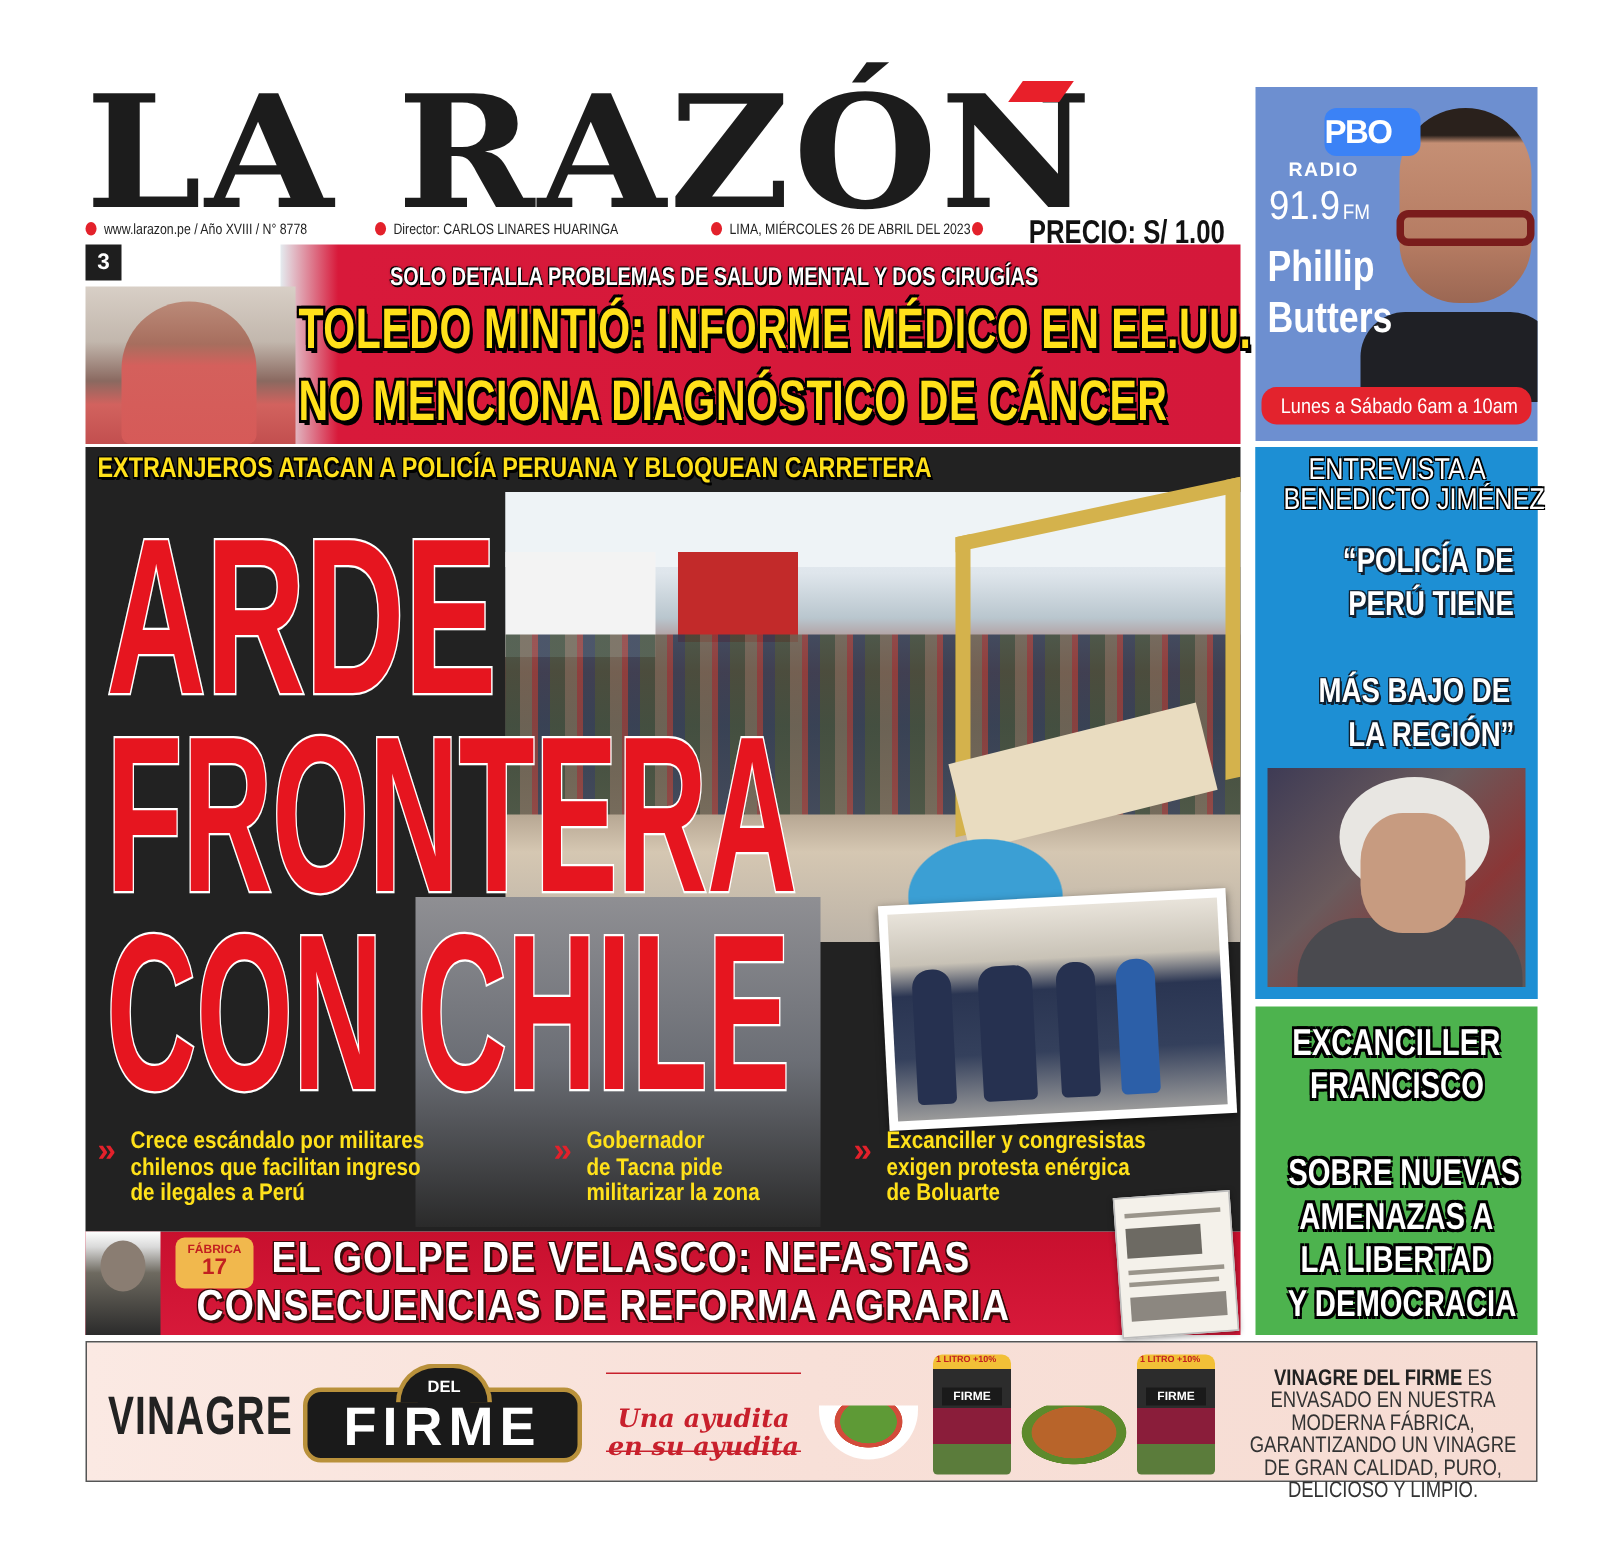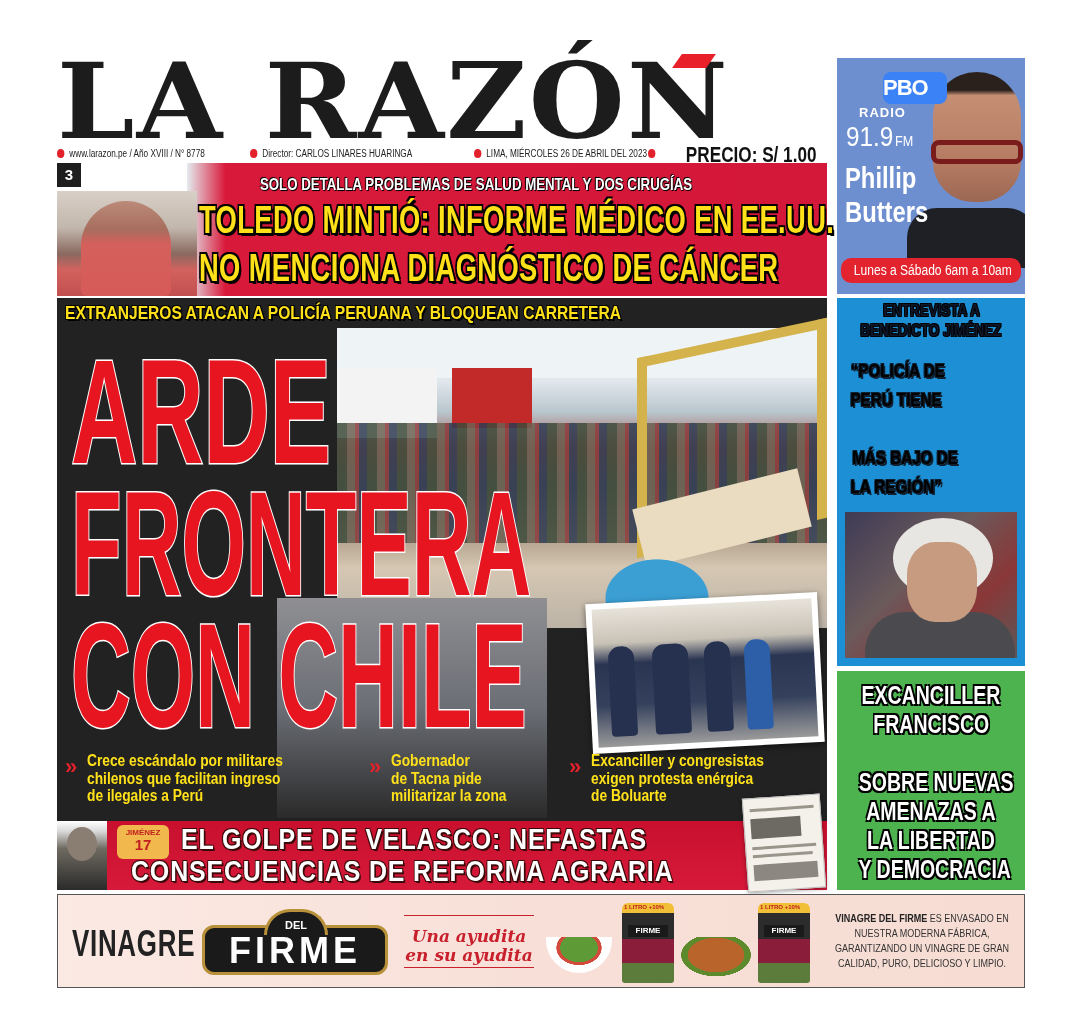--- a/index.html
+++ b/index.html
@@ -67,47 +67,47 @@
   #radio-fm { font-size: 14px; margin-left: 2px; }
   .host { position: absolute; left: 8px; color: #fff; font-weight: bold; font-size: 29px; transform: scaleX(0.82); transform-origin: left top; white-space: nowrap; }
   #host-photo { position: absolute; left: 90px; top: 0; width: 100px; height: 200px; }
   #host-head { position: absolute; left: 6px; top: 14px; width: 88px; height: 130px; border-radius: 44px 44px 40px 40px; background: linear-gradient(180deg,#2a211c 0%, #2a211c 14%, #c58f74 18%, #b57b62 70%, #9b6753 100%); }
   #host-glasses { position: absolute; left: 4px; top: 82px; width: 92px; height: 24px; border: 5px solid #7a1c1c; border-radius: 8px; }
   #host-suit { position: absolute; left: -20px; top: 150px; width: 130px; height: 60px; background: #1f2025; border-radius: 30px 30px 0 0; }
   #radio-sched { position: absolute; left: 4px; top: 200px; width: 180px; height: 25px; background: #e3232d; border-radius: 10px; color: #fff; font-size: 14px; text-align: center; line-height: 25px; white-space: nowrap; }
   #radio-sched span { display: inline-block; transform: scaleX(0.86); }
 
   #interview { position: absolute; left: 837px; top: 298px; width: 188px; height: 368px; background: #1d8fd4; border: 2px solid #1d8fd4; }
-  .iv-kicker { position: absolute; left: 0; width: 184px; text-align: center; font-size: 16px; font-weight: bold; color: #0f172a; text-shadow: 1px 1px 0 #000, -1px -1px 0 #000, 1px -1px 0 #000, -1px 1px 0 #000; white-space: nowrap; }
+  .iv-kicker { position: absolute; left: 0; width: 184px; text-align: center; font-size: 20px; font-weight: normal; color: #ffffff; text-shadow: 1px 1px 0 #000, -1px -1px 0 #000, 1px -1px 0 #000, -1px 1px 0 #000; white-space: nowrap; }
   .iv-kicker span { display: inline-block; transform: scaleX(0.84); }
-  .iv-quote { position: absolute; left: 0; width: 184px; text-align: left; font-size: 19px; font-weight: 900; color: #000000; text-shadow: 2px 2px 0 #102030, -1px -1px 0 #102030, 1px -1px 0 #102030, -1px 1px 0 #102030; white-space: nowrap; }
+  .iv-quote { position: absolute; left: 0; width: 184px; text-align: right; font-size: 23px; font-weight: 900; color: #ffffff; text-shadow: 2px 2px 0 #102030, -1px -1px 0 #102030, 1px -1px 0 #102030, -1px 1px 0 #102030; white-space: nowrap; }
   .iv-quote span { display: inline-block; transform: scaleX(0.8); }
   #iv-photo { position: absolute; left: 6px; top: 212px; width: 172px; height: 146px; background: linear-gradient(135deg,#3e3b55 0%, #6a5a5c 40%, #8a3737 70%, #5c5757 100%); overflow: hidden; }
   #iv-hair { position: absolute; left: 48px; top: 6px; width: 100px; height: 80px; border-radius: 50%; background: #e8e6e2; }
   #iv-face { position: absolute; left: 62px; top: 30px; width: 70px; height: 80px; border-radius: 40%; background: #c79b80; }
   #iv-body { position: absolute; left: 20px; top: 100px; width: 150px; height: 60px; border-radius: 40px 40px 0 0; background: #4a4a4f; }
 
   #tudela { position: absolute; left: 837px; top: 671px; width: 188px; height: 219px; background: #4db34e; }
   .td-line { position: absolute; left: 0; width: 188px; text-align: center; font-size: 25px; font-weight: 900; color: #fff; text-shadow: 2px 2px 0 #000, -2px -2px 0 #000, 2px -2px 0 #000, -2px 2px 0 #000; white-space: nowrap; }
   .td-line span { display: inline-block; transform: scaleX(0.78); }
 
   
   #bottom-ad { position: absolute; left: 57px; top: 894px; width: 968px; height: 94px; background: linear-gradient(90deg,#fbe9e3 0%, #f8e0d8 50%, #f6dcd3 100%); border: 1px solid #555; }
   #ad-vinagre { position: absolute; left: 14px; top: 28px; font-size: 36px; font-weight: bold; color: #222; transform: scaleX(0.72); transform-origin: left top; letter-spacing: 1px; }
   #ad-logo { position: absolute; left: 144px; top: 30px; width: 186px; height: 50px; background: #1a1a1a; border-radius: 12px; border: 3px solid #b9913b; }
   #ad-logo-top { position: absolute; left: 206px; top: 14px; width: 64px; height: 26px; background: #1a1a1a; border-radius: 30px 30px 0 0; border: 3px solid #b9913b; border-bottom: none; color: #fff; font-size: 11px; font-weight: bold; text-align: center; line-height: 26px; }
   #ad-logo-text { position: absolute; left: 0; top: 2px; width: 180px; text-align: center; font-size: 36px; font-weight: bold; color: #fff; letter-spacing: 4px; }
-  #ad-slogan { position: absolute; left: 346px; top: 32px; width: 130px; color: #c8202c; font-family: "DejaVu Serif", serif; font-style: italic; font-weight: bold; font-size: 17px; line-height: 19px; text-align: center; }
+  #ad-slogan { position: absolute; left: 346px; top: 42px; width: 130px; color: #c8202c; font-family: "DejaVu Serif", serif; font-style: italic; font-weight: bold; font-size: 17px; line-height: 19px; text-align: center; }
   #ad-slogan-rule-top, #ad-slogan-rule-bot { position: absolute; left: 346px; width: 130px; height: 1px; background: #c8202c; }
   #ad-salad { position: absolute; left: 488px; top: 42px; width: 66px; height: 36px; background: radial-gradient(ellipse at 50% 30%, #5e9a36 0 40%, #d24b3a 41% 48%, #ffffff 49% 100%); border-radius: 0 0 33px 33px; }
   .pouch { position: absolute; top: 8px; width: 52px; height: 80px; background: linear-gradient(180deg,#f2c037 0 12%, #2c2c2c 12% 45%, #8a1d3a 45% 75%, #5b7c3b 75% 100%); border-radius: 6px 6px 3px 3px; }
   .pouch-label { position: absolute; left: 6px; top: 22px; width: 40px; height: 12px; background: #1a1a1a; color: #fff; font-size: 8px; font-weight: bold; text-align: center; line-height: 12px; }
   .pouch-tag { position: absolute; left: 2px; top: 1px; font-size: 6px; font-weight: bold; color: #c22020; }
   #ad-chicken { position: absolute; left: 622px; top: 42px; width: 72px; height: 40px; background: radial-gradient(ellipse at 50% 45%, #b8642a 0 55%, #5d8a2c 56% 68%, transparent 69%); }
-  #ad-copy { position: absolute; left: 766px; top: 16px; width: 196px; font-size: 11px; color: #333; text-align: center; line-height: 15px; }
+  #ad-copy { position: absolute; left: 766px; top: 16px; width: 196px; font-size: 15px; color: #333; text-align: center; line-height: 15px; }
   #ad-copy-inner { display: inline-block; transform: scaleX(0.82); width: 240px; margin-left: -22px; }
   #ad-copy b { color: #222; }
 </style>
 </head>
 <body>
 
 <div id="masthead">
   <div id="logo">LA RAZÓN</div>
   <div id="logo-accent"></div>
   <div id="meta-row">
@@ -175,21 +175,21 @@
 exigen protesta enérgica
 de Boluarte</span>
   </div>
 </div>
 
 <div id="velasco">
   <div id="velasco-photo">
       <div id="velasco-face"></div>
     </div>
   <div id="chapter-badge">
-    <span id="chapter-label">JIMÉNEZ</span>
+    <span id="chapter-label">FÁBRICA</span>
     <span id="chapter-num">17</span>
   </div>
   <div class="vel-head" style="left:124px; top:2px">EL GOLPE DE VELASCO: NEFASTAS</div>
   <div class="vel-head" style="left:74px; top:34px">CONSECUENCIAS DE REFORMA AGRARIA</div>
   <div id="velasco-clip">
     <div class="clip-line" style="top:10px;width:64px"></div>
     <div class="clip-line" style="top:20px;width:50px;height:20px;background:#6d6a63"></div>
     <div class="clip-line" style="top:48px;width:64px"></div>
     <div class="clip-line" style="top:56px;width:60px"></div>
     <div class="clip-line" style="top:66px;width:64px;height:16px;background:#8c8780"></div>

